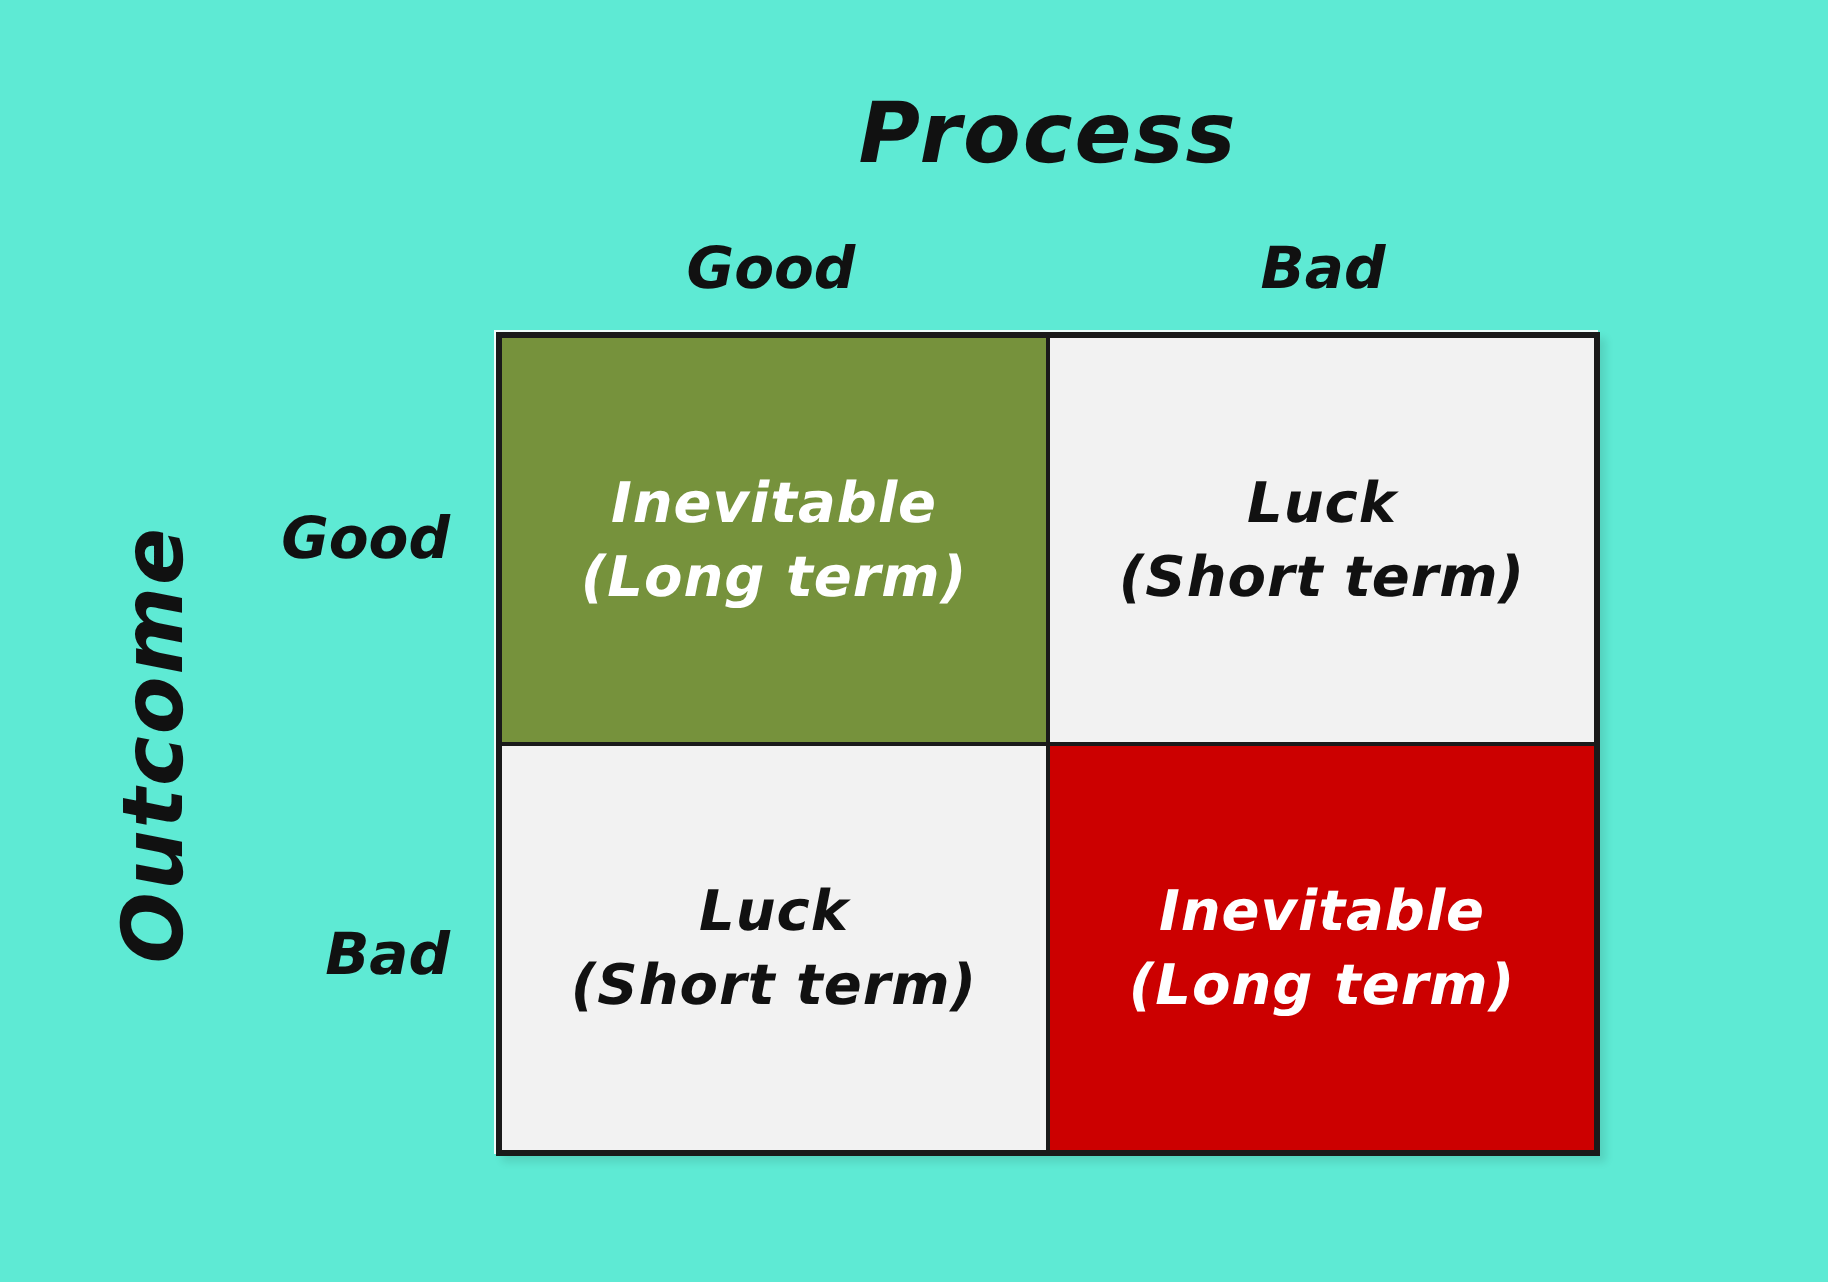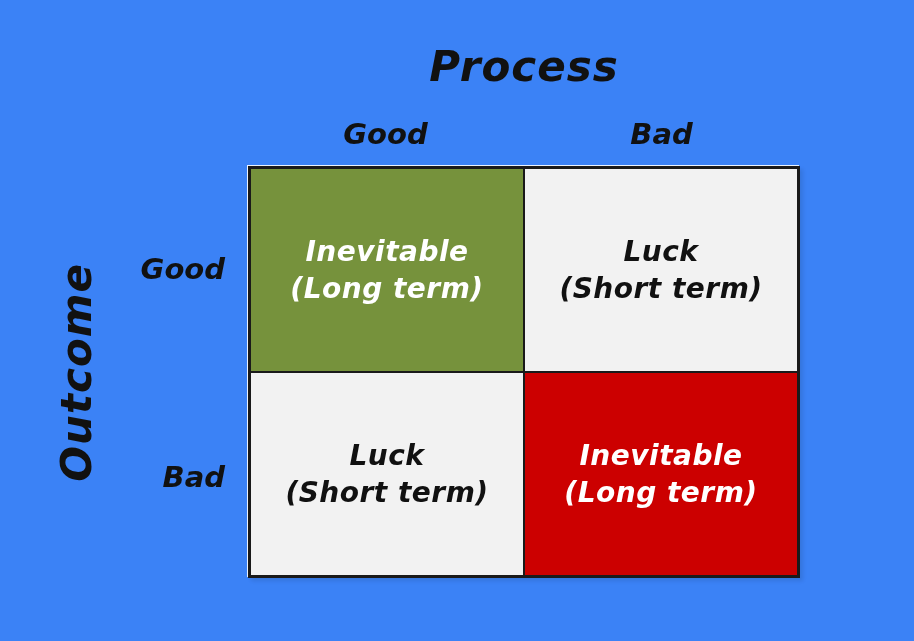--- a/index.html
+++ b/index.html
@@ -3,21 +3,21 @@
 <meta charset="utf-8">
 <style>
   html, body {
     margin: 0;
     padding: 0;
   }
   .canvas {
     position: relative;
     width: 914px;
     height: 641px;
-    background: #3b82f6;
+    background: #5eead4;
     overflow: hidden;
     font-family: "DejaVu Sans", sans-serif;
   }
   .hand {
     font-style: italic;
     font-weight: bold;
     color: #111111;
   }
   .axis-title-top {
     position: absolute;

